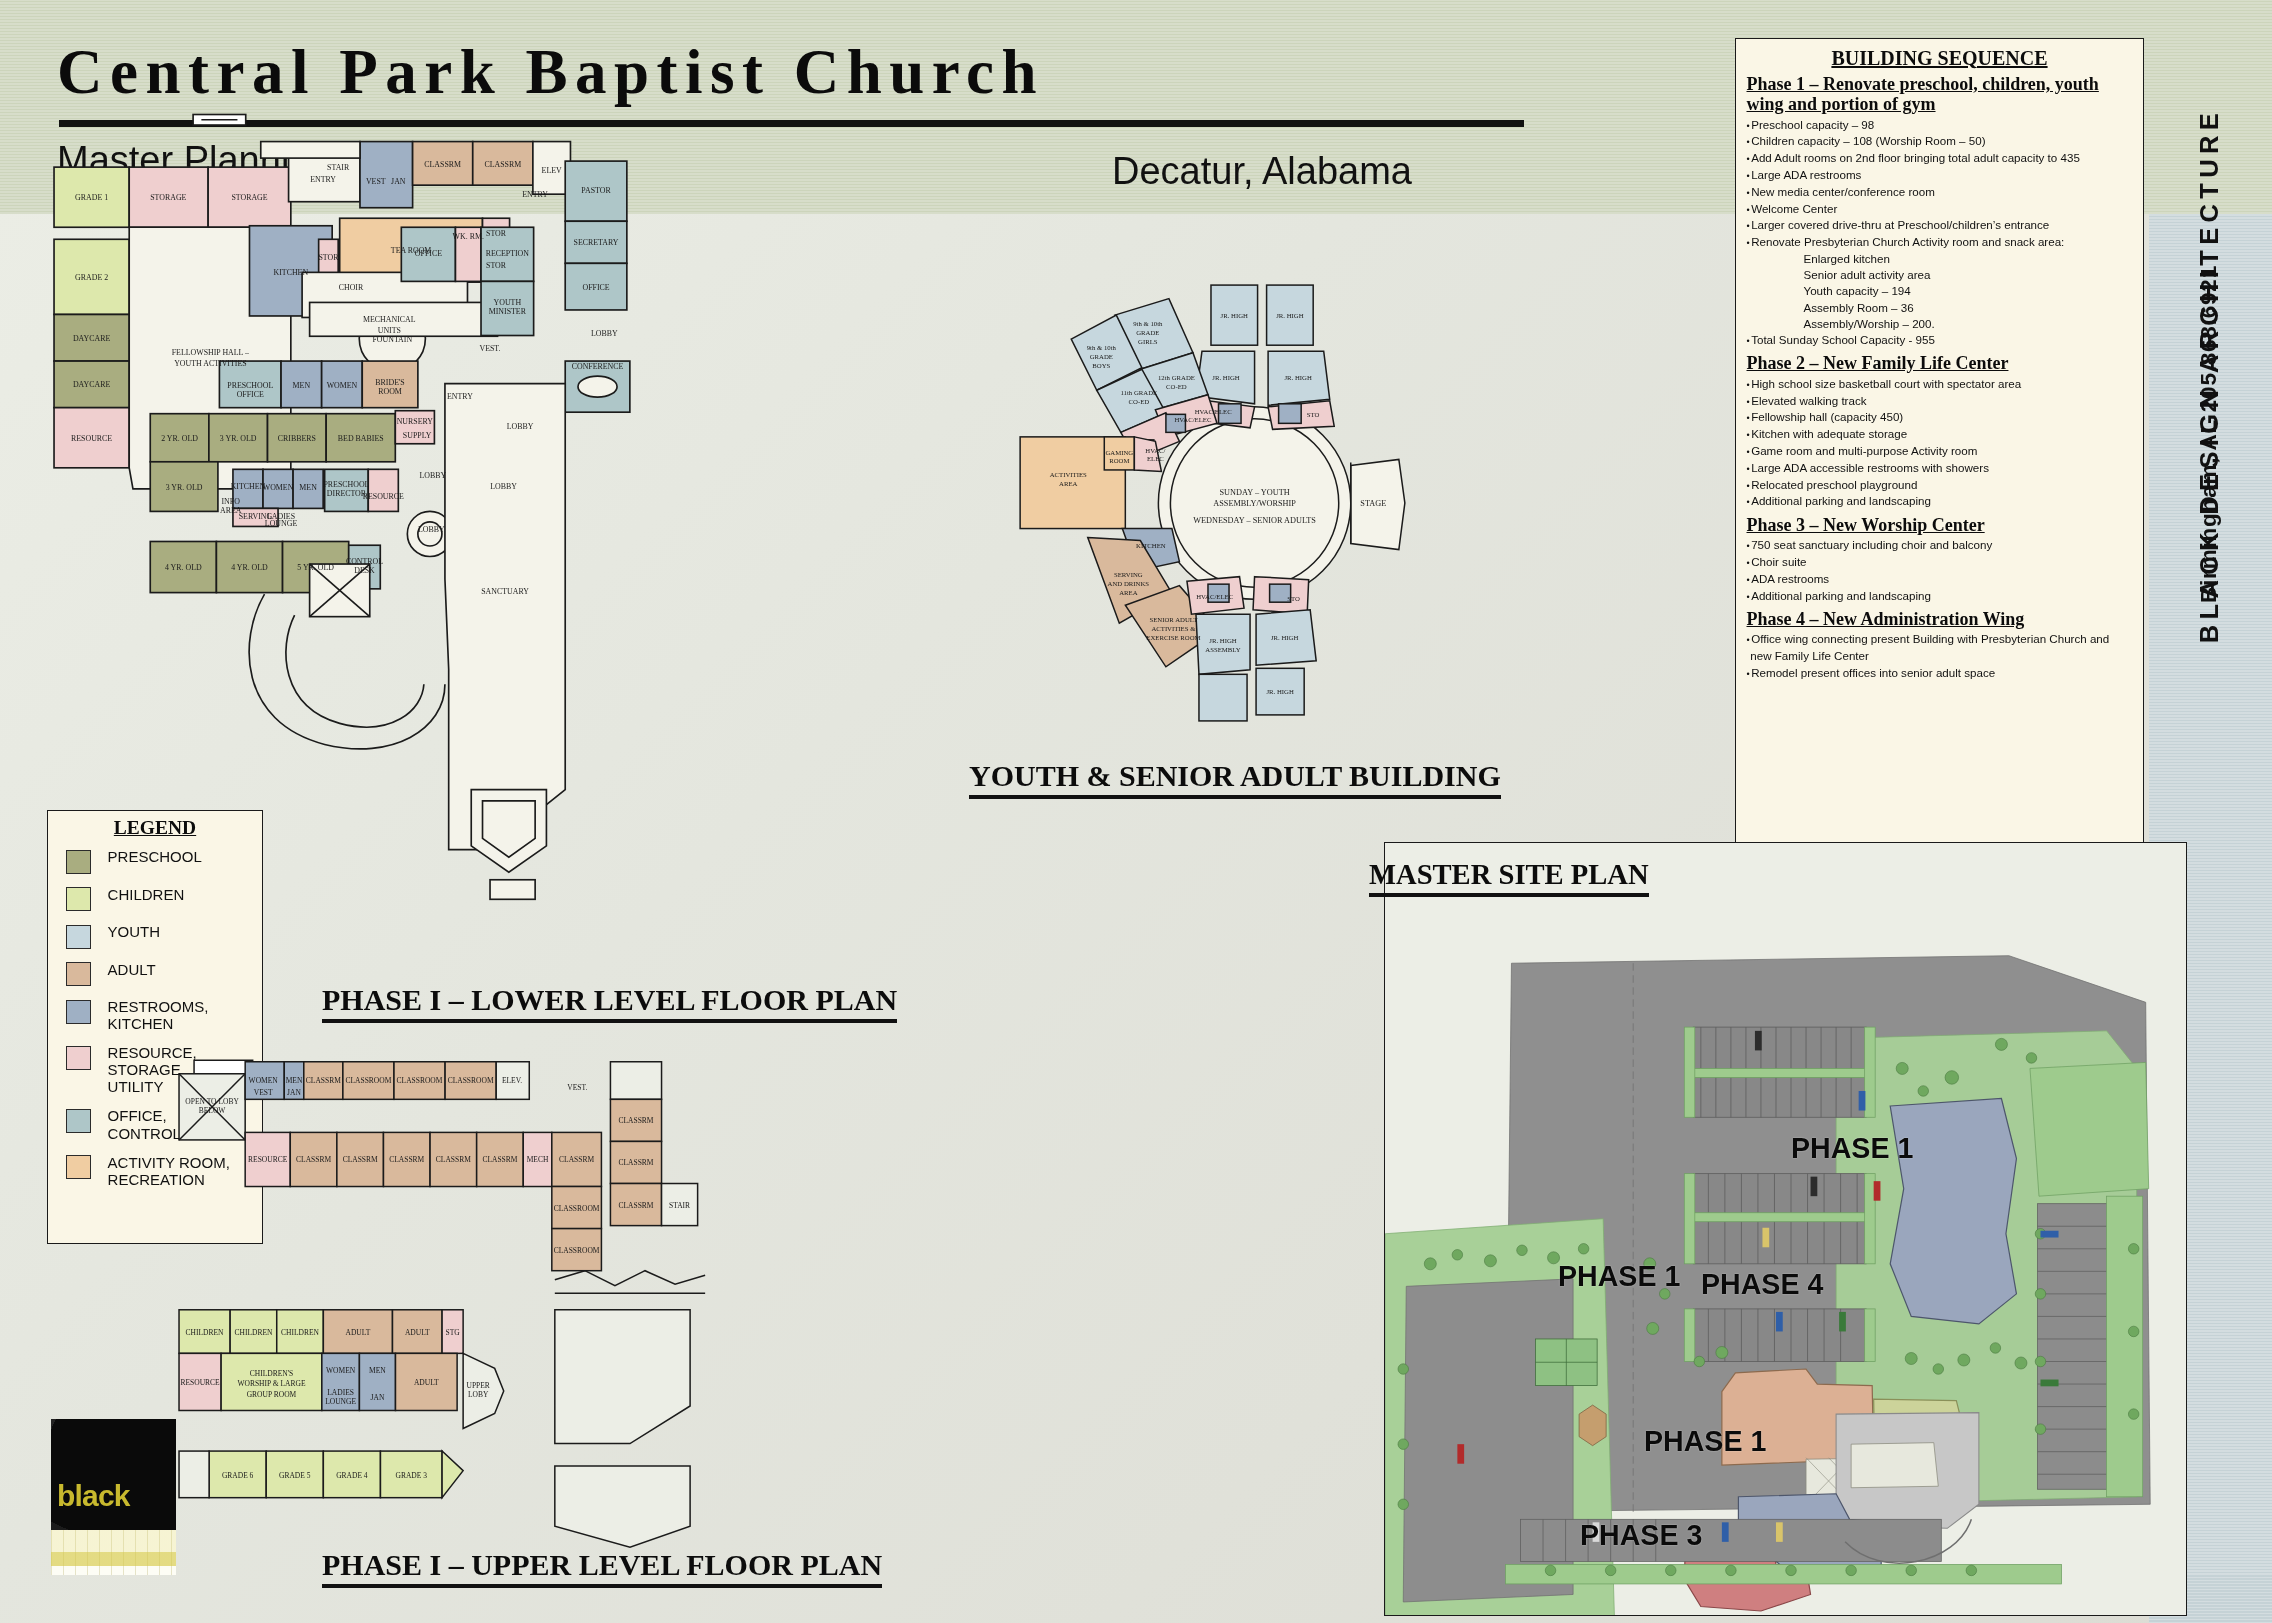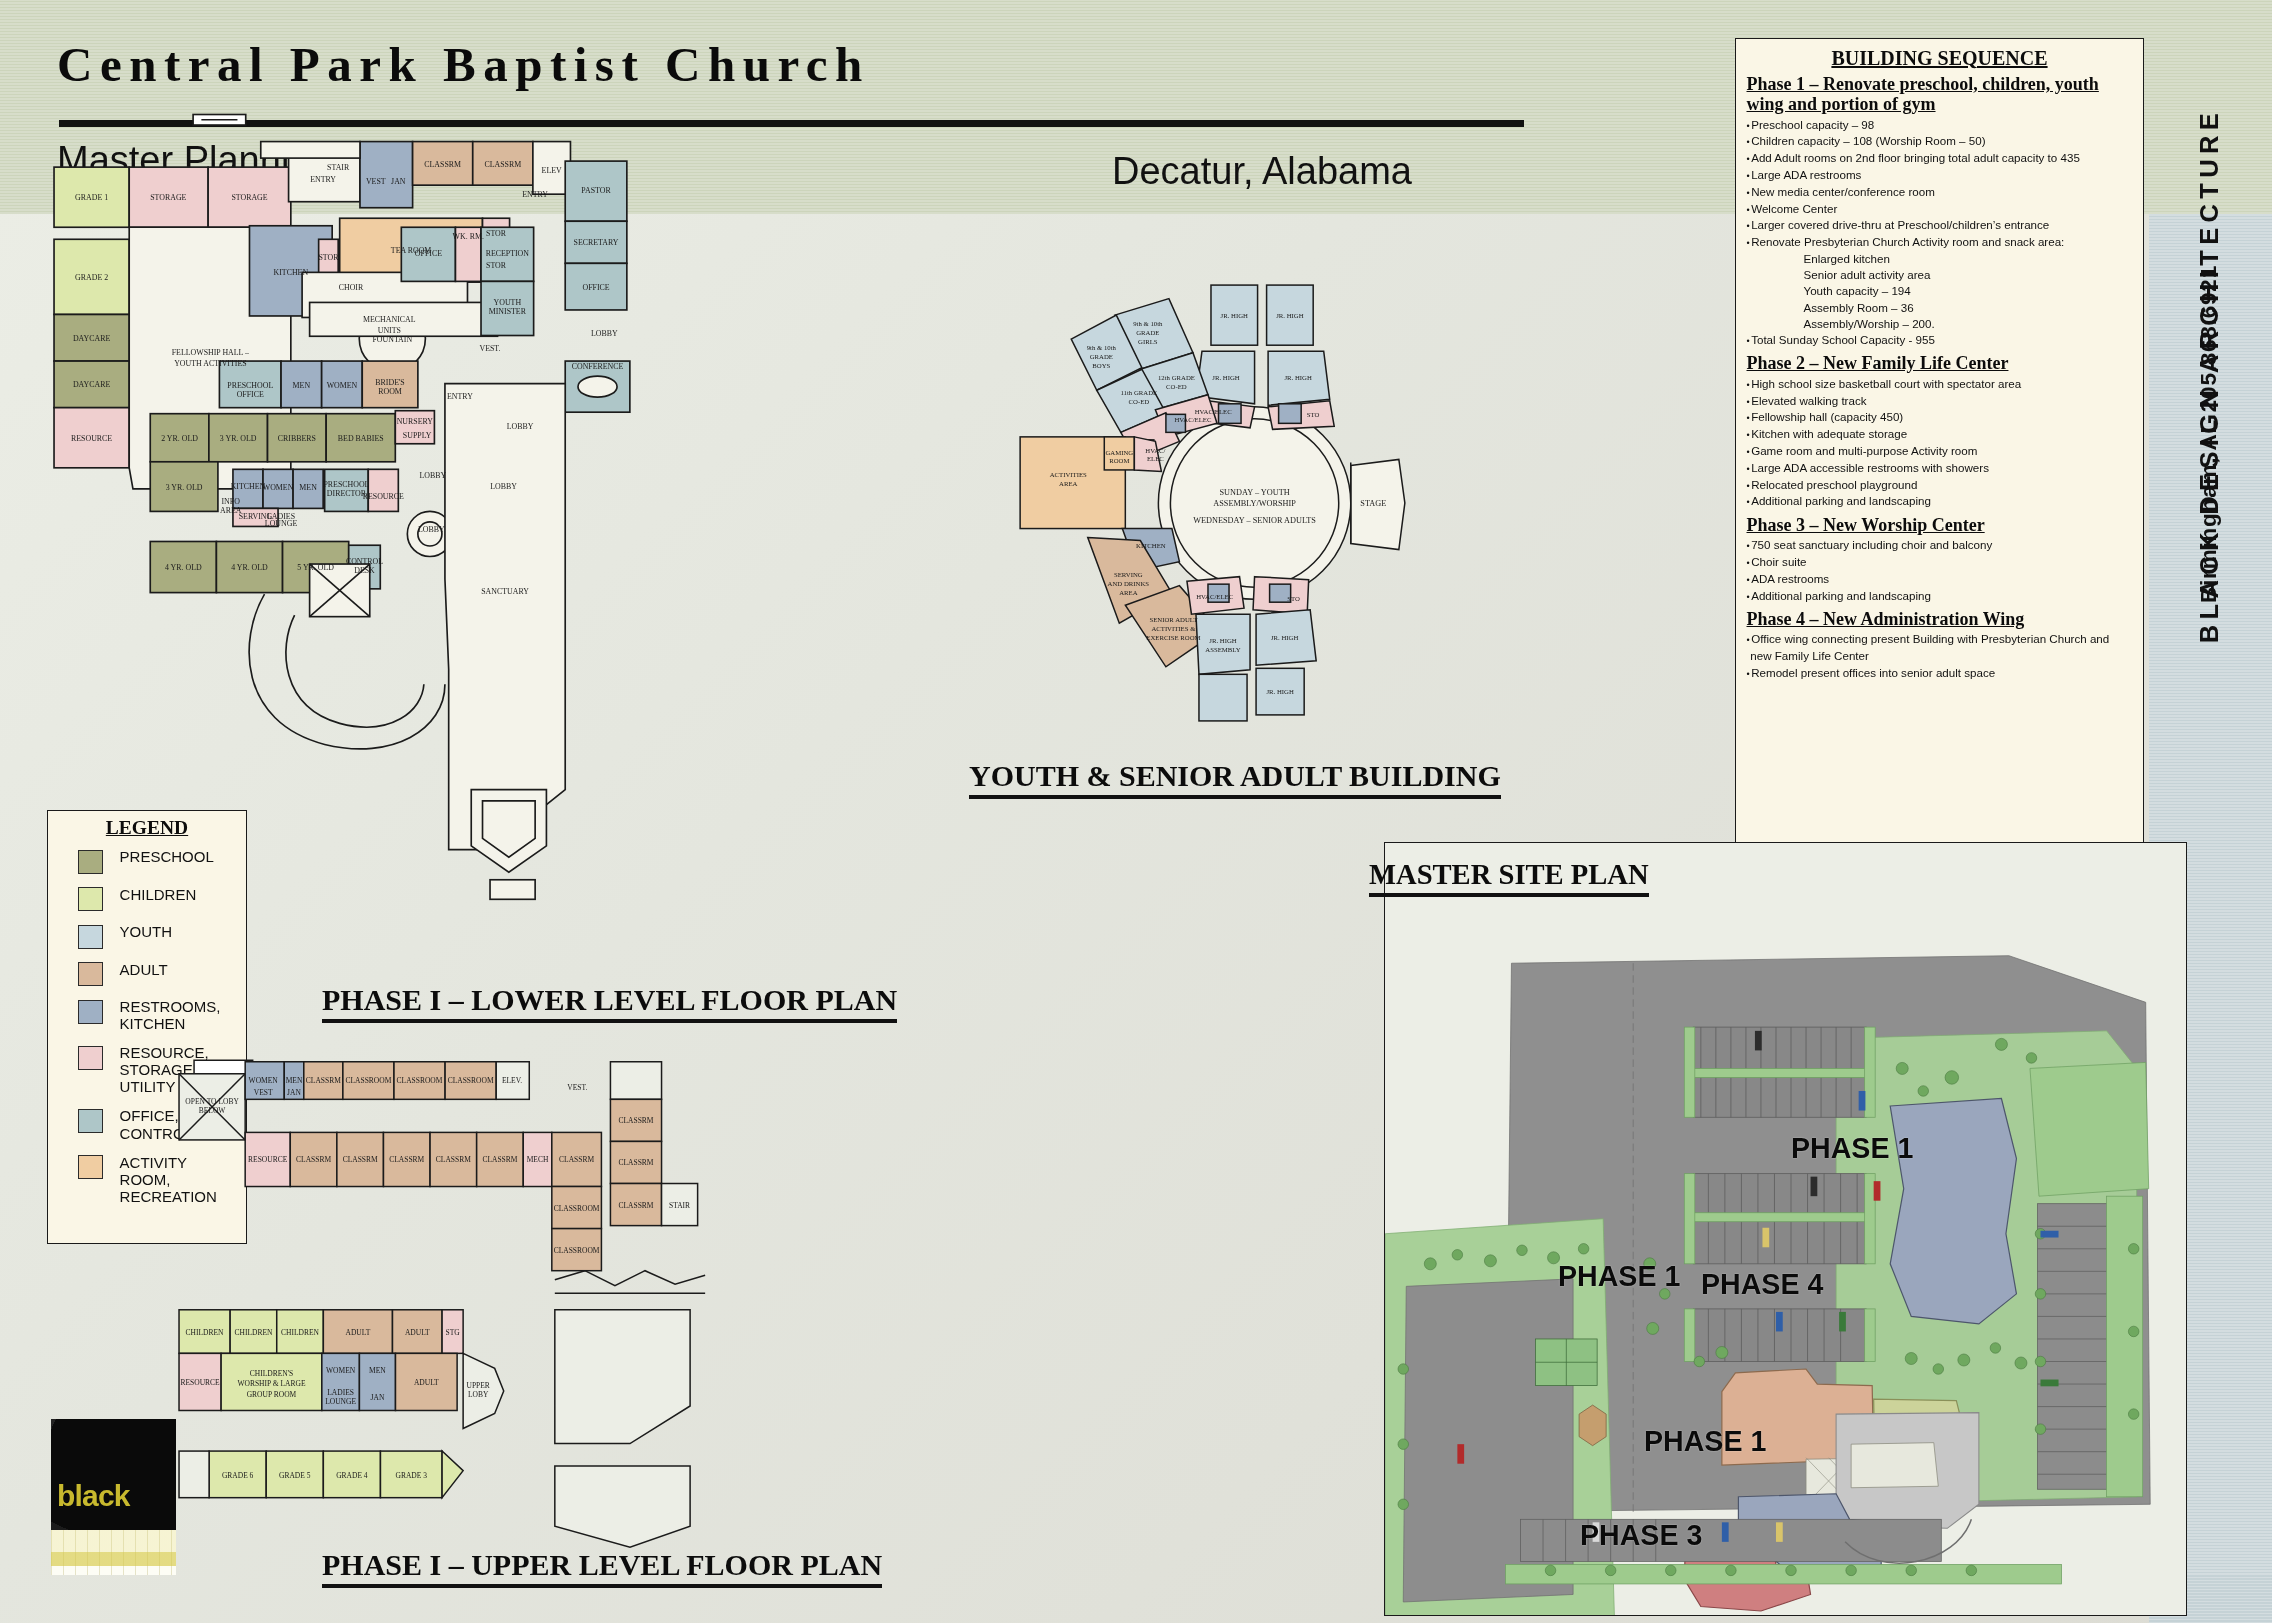--- a/index.html
+++ b/index.html
@@ -19,21 +19,21 @@
   #header {
     position: absolute; left: 0; top: 0;
     width: 2149px; height: 214px;
     background: #ccd4bb;
     background-image: repeating-linear-gradient(0deg, rgba(255,255,255,.22) 0 0.8px, rgba(0,0,0,0) 0.8px 1.5px);
   }
   #title-main {
     position: absolute; left: 57px; top: 36px;
     font-family: "Liberation Serif", serif;
     font-weight: bold;
-    font-size: 49px;
+    font-size: 63px;
     letter-spacing: 7.5px;
     color: #0b0b0b;
     white-space: nowrap;
   }
   #title-rule {
     position: absolute; left: 59px; top: 120px;
     width: 1465px; height: 6.8px; background: #111;
   }
   #title-sub {
     position: absolute; left: 57px; top: 139px;
@@ -121,24 +121,24 @@
   }
   .seq-bullet:before { content: "\2022"; font-size: 9px; margin-right: 1.5px; }
   .seq-sub {
     font-size: 11.6px; line-height: 1.4; color: #111;
     padding-left: 57px;
   }
 
   
   #legend {
     position: absolute; left: 47px; top: 810px;
-    width: 200px; height: 434px;
+    width: 216px; height: 434px;
     background: #faf6e6;
     border: 1.5px solid #1a1a1a;
-    padding: 6px 22px;
+    padding: 6px 10px;
   }
   #legend-title {
     text-align: center;
     font-family: "Liberation Serif", serif;
     font-weight: bold;
     font-size: 19.5px;
     text-decoration: underline;
     color: #0c0c0c;
     margin-bottom: 9px;
   }

